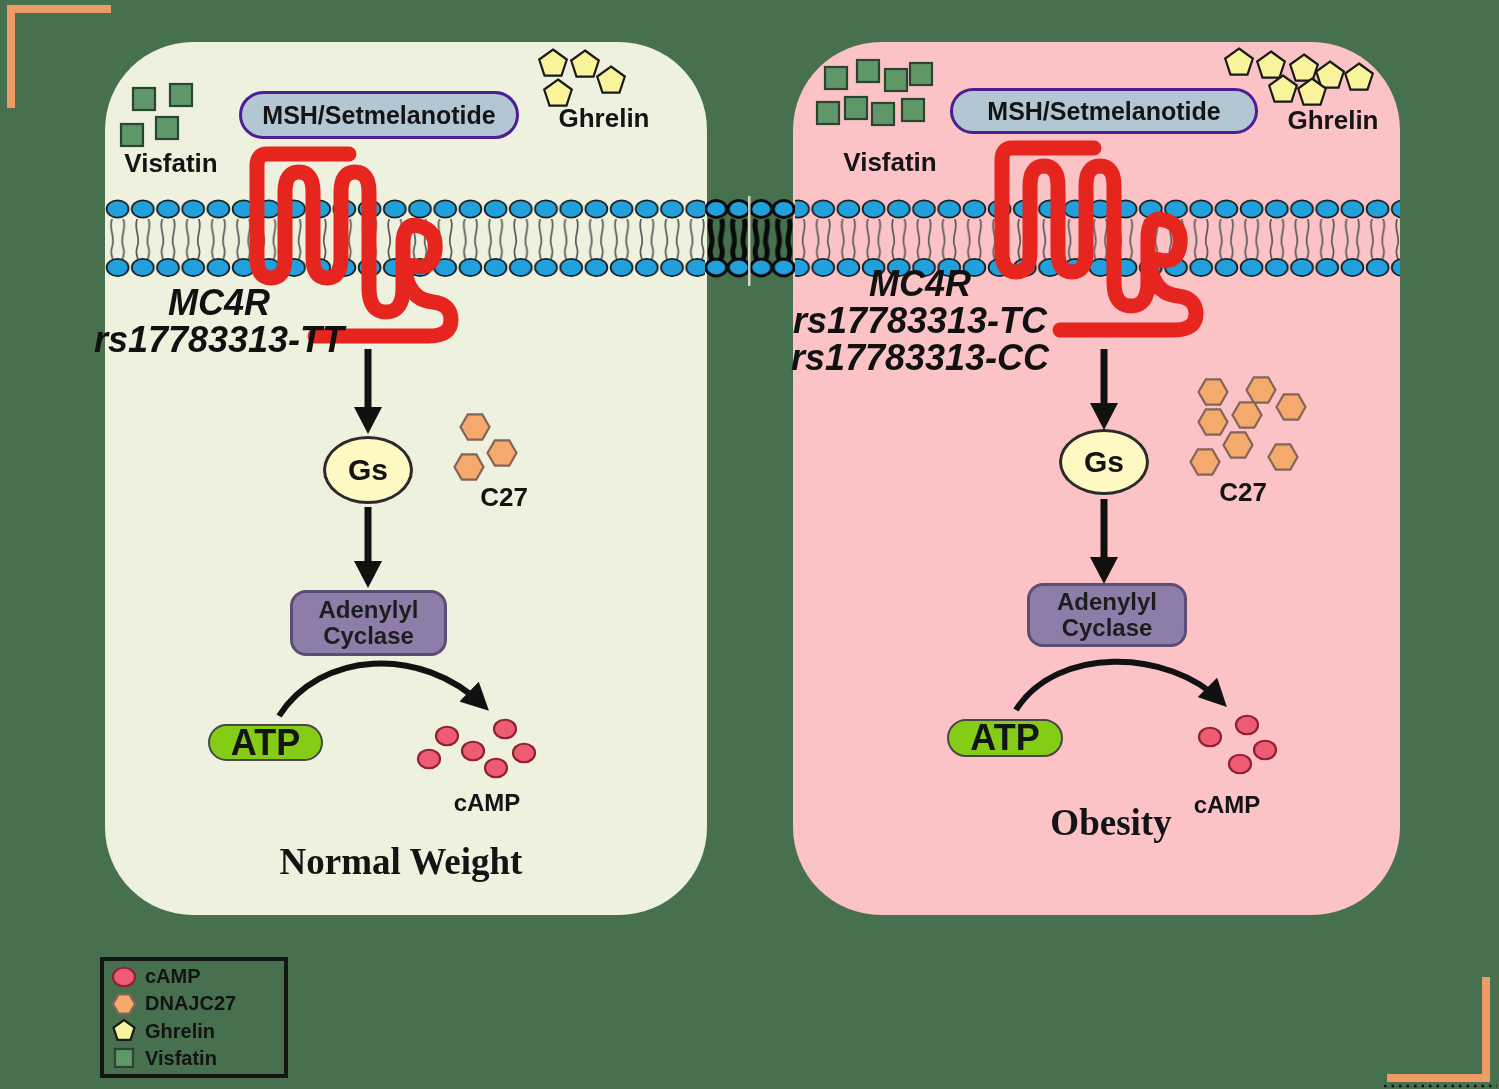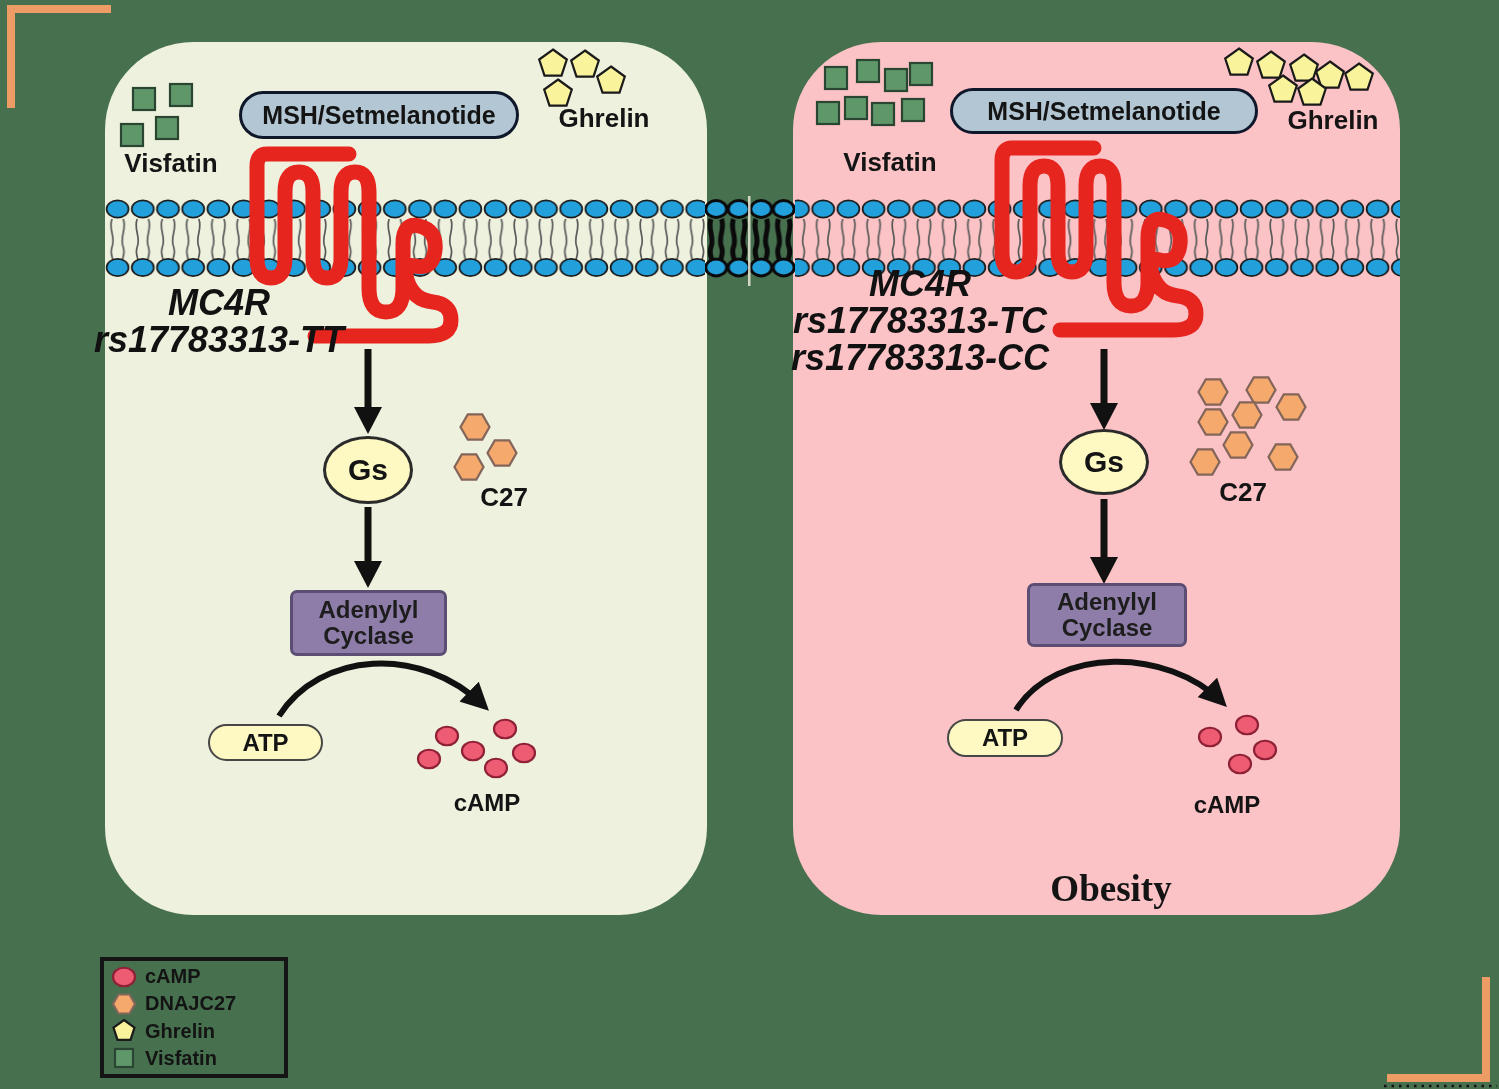--- a/index.html
+++ b/index.html
@@ -7,25 +7,25 @@
          font-family:"Liberation Sans",sans-serif;}
   #stage .panel{position:absolute;top:42px;height:873px;border-radius:88px;}
   #panel-left{left:105px;width:602px;background:#EDF1DD;}
   #panel-right{left:793px;width:607px;background:#FBC3C6;}
   svg.art{position:absolute;left:0;top:0;z-index:2;}
   .lbl{position:absolute;z-index:3;transform:translate(-50%,-50%);white-space:nowrap;
        color:#141414;font-weight:bold;}
   .lbl.small{font-size:26px;}
   .pill{position:absolute;z-index:3;display:flex;align-items:center;justify-content:center;
         font-weight:bold;color:#141414;box-sizing:border-box;}
-  .msh{background:#B3C6D3;border:3px solid #0f172a;border-radius:25px;font-size:25px;}
+  .msh{background:#B3C6D3;border:3px solid #4c1d95;border-radius:25px;font-size:25px;}
   .gsball{background:#fef9c3;border:3px solid #2b2b2b;border-radius:50%;font-size:30px;}
-  .acbox{background:#8E7DA8;border:3px solid #5b4d73;border-radius:7px;font-size:24px;
+  .acbox{background:#8E7DA8;border:3px solid #5b4d73;border-radius:16px;font-size:24px;
          line-height:1.08;text-align:center;flex-direction:column;color:#1d1d1d;}
-  .atp{background:#fef9c3;border:2.5px solid #474747;border-radius:20px;font-size:24px;}
+  .atp{background:#84cc16;border:2.5px solid #474747;border-radius:20px;font-size:36px;}
   .mc4r{position:absolute;z-index:3;transform:translate(-50%,-50%);text-align:center;
         font-weight:bold;font-style:italic;font-size:36px;line-height:1.03;color:#111;}
   .caption{font-family:"Liberation Serif",serif;font-size:37px;}
   #legend{position:absolute;left:100px;top:957px;width:188px;height:121px;z-index:3;
           border:4px solid #151515;box-sizing:border-box;display:flex;flex-direction:column;
           justify-content:space-around;padding:2px 6px;}
   .legend-row{display:flex;align-items:center;gap:7px;}
   .legend-row span{font-weight:bold;font-size:20px;color:#131313;}
 </style>
 </head>
@@ -150,20 +150,21 @@
   </div>
   <div class="lbl small" style="left:504px;top:497px;">C27</div>
   <div class="pill acbox" style="left:290px;top:590px;width:157px;height:66px;">
     <div>Adenylyl</div>
     <div>Cyclase</div>
   </div>
   <div class="pill atp" style="left:208px;top:724px;width:115px;height:37px;">
     <span>ATP</span>
   </div>
   <div class="lbl" style="left:487px;top:803px;font-size:24px;">cAMP</div>
+  <div class="lbl caption" style="left:401px;top:861px;">Normal Weight</div>
 
   <div class="lbl small" style="left:890px;top:162px;">Visfatin</div>
   <div class="pill msh" style="left:950px;top:88px;width:308px;height:46px;">
     <span>MSH/Setmelanotide</span>
   </div>
   <div class="lbl small" style="left:1333px;top:120px;">Ghrelin</div>
   <div class="mc4r" style="left:920px;top:321px;">
     <div>MC4R</div>
     <div>rs17783313-TC</div>
     <div>rs17783313-CC</div>
@@ -173,21 +174,21 @@
   </div>
   <div class="lbl small" style="left:1243px;top:492px;">C27</div>
   <div class="pill acbox" style="left:1027px;top:583px;width:160px;height:64px;">
     <div>Adenylyl</div>
     <div>Cyclase</div>
   </div>
   <div class="pill atp" style="left:947px;top:719px;width:116px;height:38px;">
     <span>ATP</span>
   </div>
   <div class="lbl" style="left:1227px;top:805px;font-size:24px;">cAMP</div>
-  <div class="lbl caption" style="left:1111px;top:888px;">Obesity</div>
+  <div class="lbl caption" style="left:1111px;top:822px;">Obesity</div>
 
   <div id="legend">
       <div class="legend-row">
         <svg width="28" height="26">
           <ellipse cx="14" cy="13" rx="11" ry="9.24" fill="#ED5C72" stroke="#8F2136" stroke-width="2.2"></ellipse>
         </svg>
         <span>cAMP</span>
       </div>
       <div class="legend-row">
         <svg width="28" height="26">

